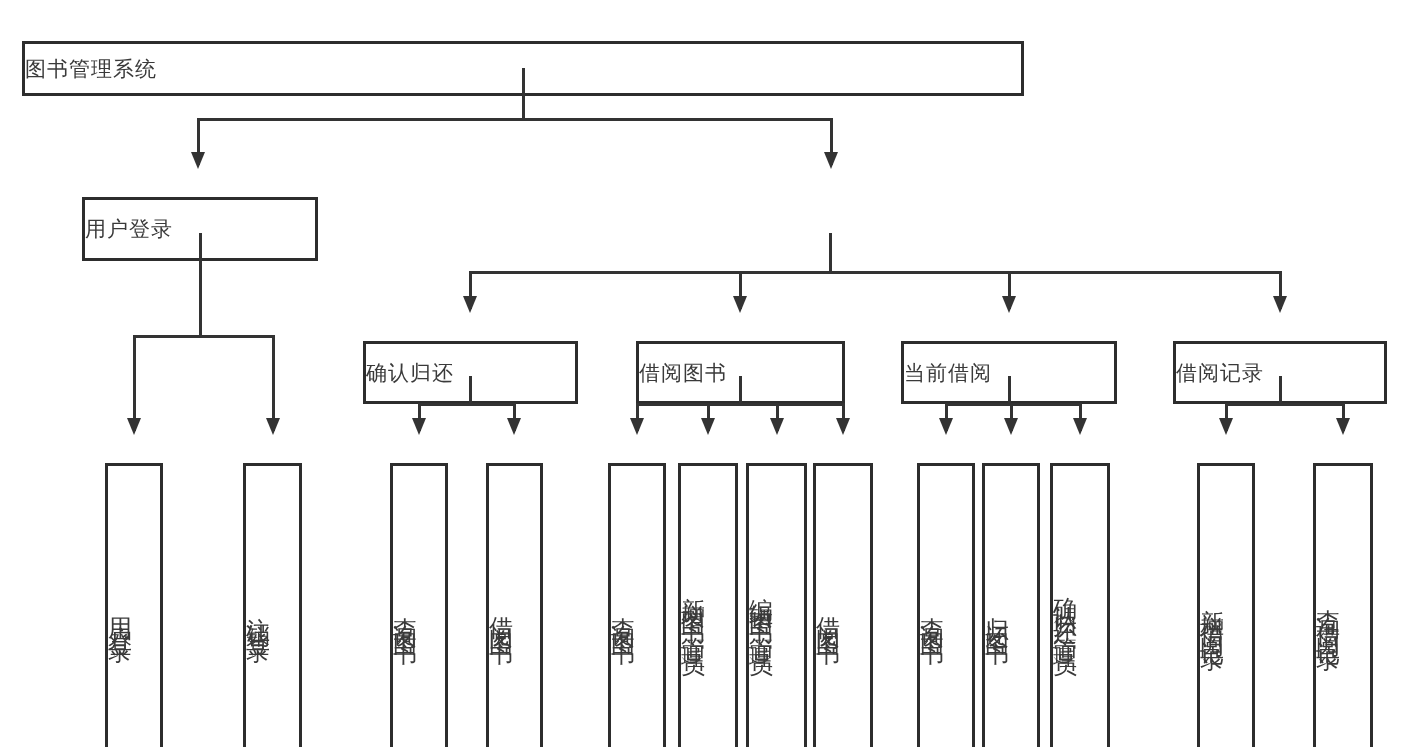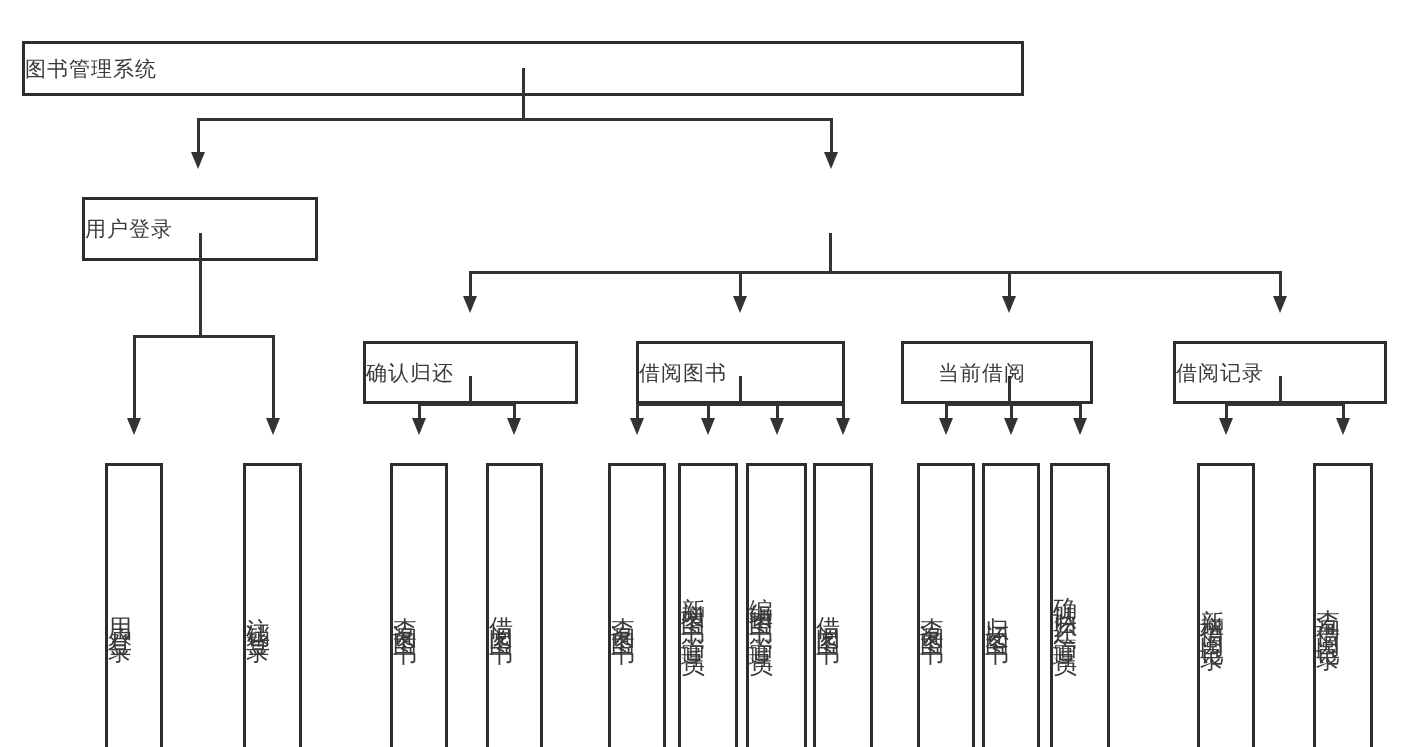--- a/index.html
+++ b/index.html
@@ -67,21 +67,21 @@
   <div class="node" style="left:82px;top:169px;width:236px;height:64px;">
     <span class="hlabel">用户登录</span>
   </div>
 
   <div class="node" style="left:363px;top:313px;width:215px;height:63px;">
     <span class="hlabel">确认归还</span>
   </div>
   <div class="node" style="left:636px;top:313px;width:209px;height:63px;">
     <span class="hlabel">借阅图书</span>
   </div>
-  <div class="node" style="left:901px;top:313px;width:192px;height:63px;padding-left:34px;">
+  <div class="node" style="left:901px;top:313px;width:216px;height:63px;">
     <span class="hlabel">当前借阅</span>
   </div>
   <div class="node" style="left:1173px;top:313px;width:214px;height:63px;">
     <span class="hlabel">借阅记录</span>
   </div>
 
   <div class="node leaf" style="left:105px;top:435px;width:58px;height:302px;">
     <span class="vtext">用户登录</span>
   </div>
   <div class="node leaf" style="left:243px;top:435px;width:59px;height:302px;">

